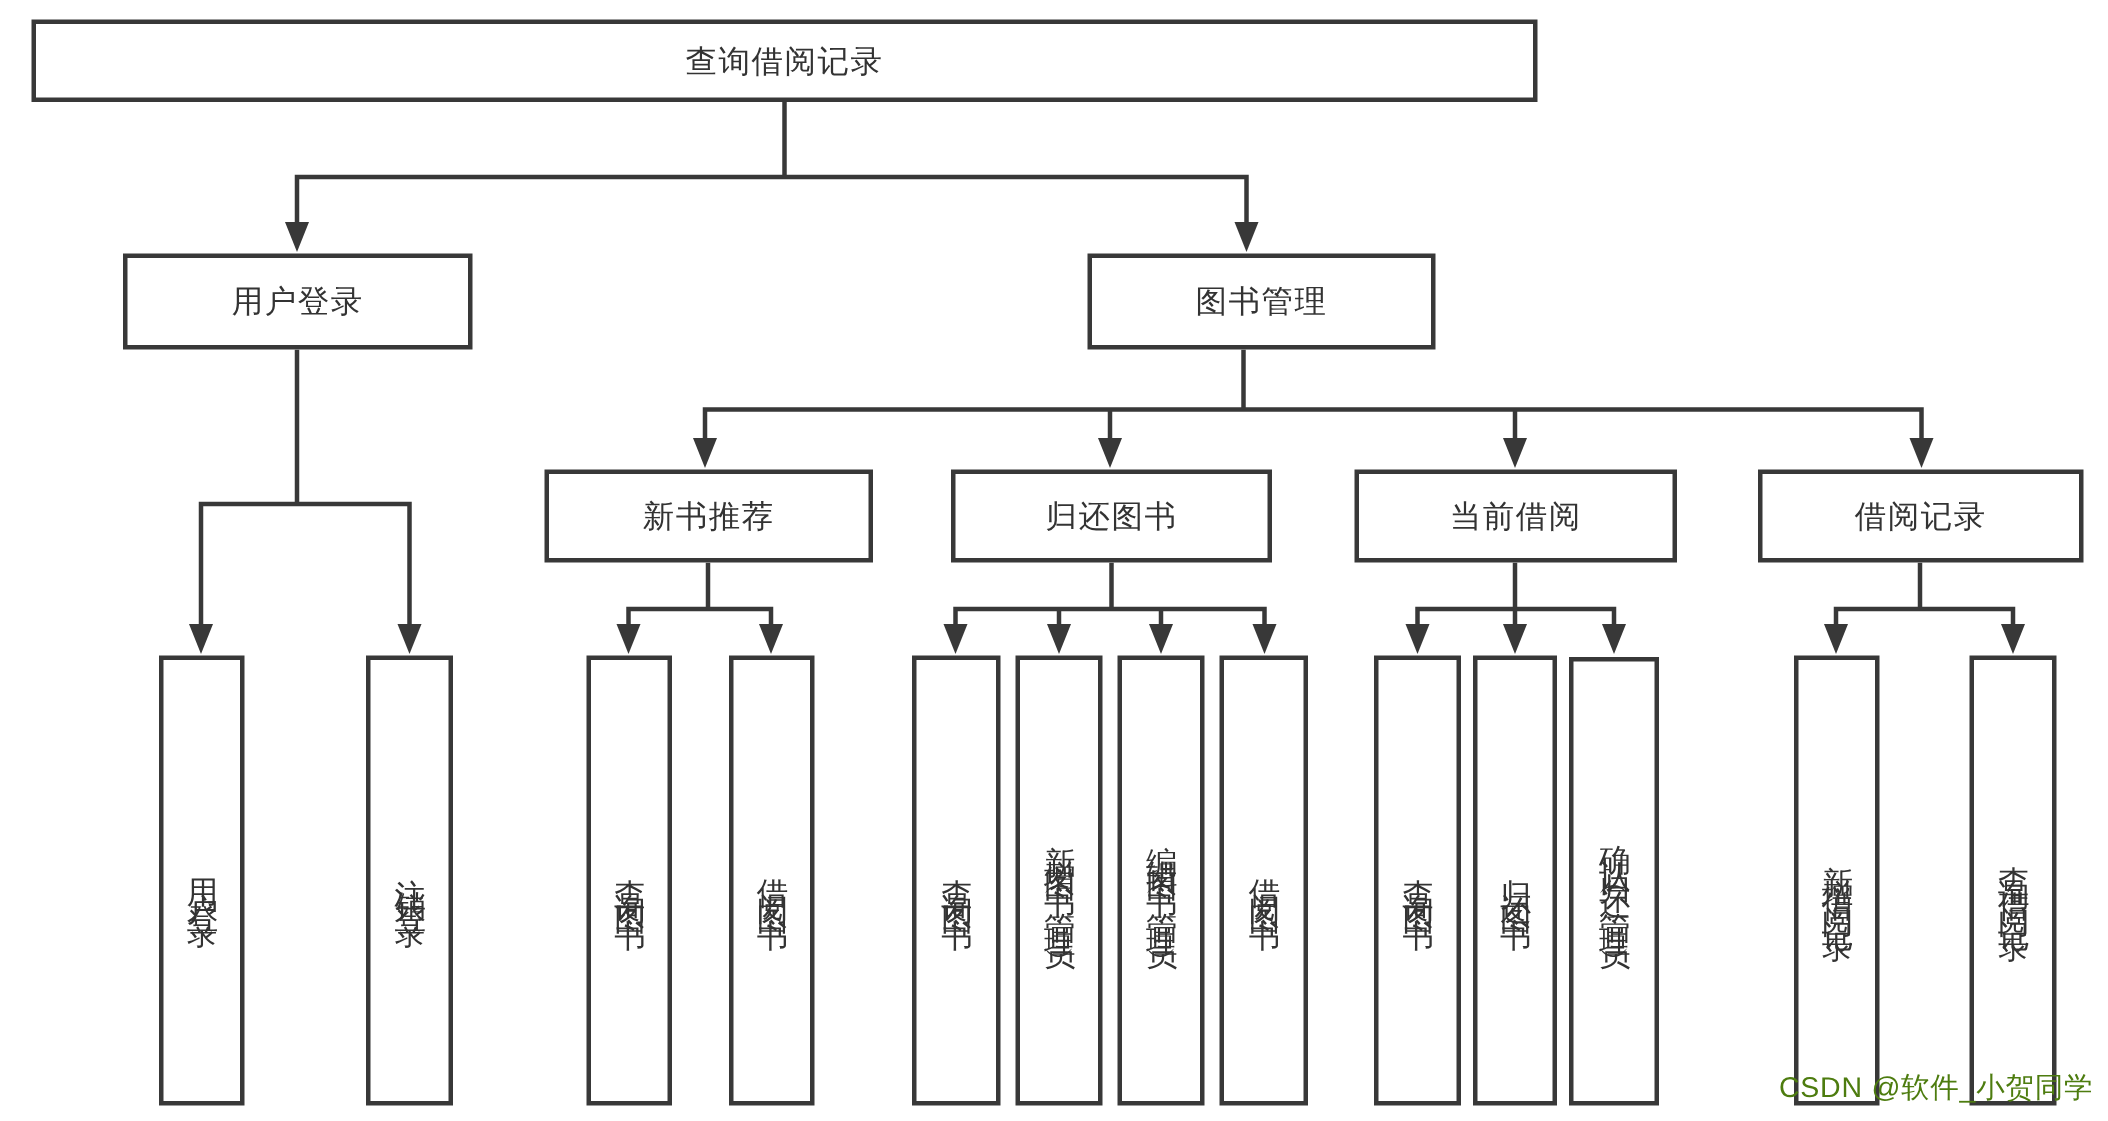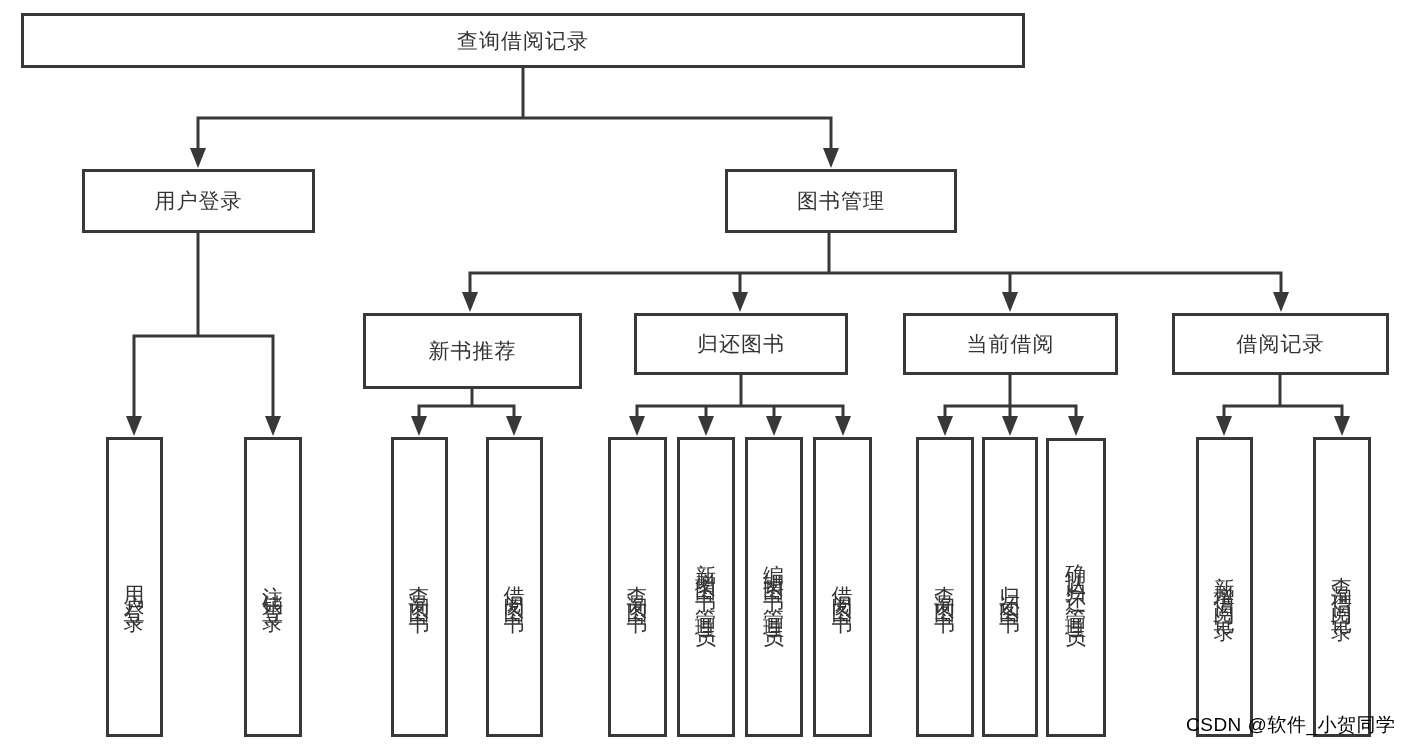--- a/index.html
+++ b/index.html
@@ -52,21 +52,21 @@
     text-orientation: mixed;
     letter-spacing: 9px;
     line-height: 1;
     white-space: nowrap;
   }
   .watermark {
     position: absolute;
     left: 1186px;
     top: 712px;
     font-size: 19px;
-    color: #000000;
+    color: #4d7c0f;
     letter-spacing: 0.5px;
     white-space: nowrap;
   }
 </style>
 </head>
 <body>
 
 <div id="stage">
 
   <svg id="connectors" viewBox="0 0 1405 747" xmlns="http://www.w3.org/2000/svg">
@@ -115,21 +115,21 @@
     <path d="M1224 424 V406 H1342 V424"></path>
     <polygon points="1216,416 1232,416 1224,436"></polygon>
     <polygon points="1334,416 1350,416 1342,436"></polygon>
   </svg>
 
   <div class="box" style="left:21px; top:13px; width:1004px; height:55px;">查询借阅记录</div>
 
   <div class="box" style="left:82px; top:169px; width:233px; height:64px;">用户登录</div>
   <div class="box" style="left:713px; top:169px; width:232px; height:64px;margin-left:12px;">图书管理</div>
 
-  <div class="box" style="left:363px; top:313px; width:219px; height:76px;">新书推荐</div>
+  <div class="box" style="left:363px; top:313px; width:219px; height:62px;">新书推荐</div>
   <div class="box" style="left:634px; top:313px; width:214px; height:62px;">归还图书</div>
   <div class="box" style="left:903px; top:313px; width:215px; height:62px;font-family:Liberation Serif, serif;">当前借阅</div>
   <div class="box" style="left:1172px; top:313px; width:217px; height:62px;">借阅记录</div>
 
   <div class="box vbox" style="left:106px; top:437px; width:57px; height:300px;">
     <span>用户登录</span>
   </div>
   <div class="box vbox" style="left:244px; top:437px; width:58px; height:300px;">
     <span>注销登录</span>
   </div>

